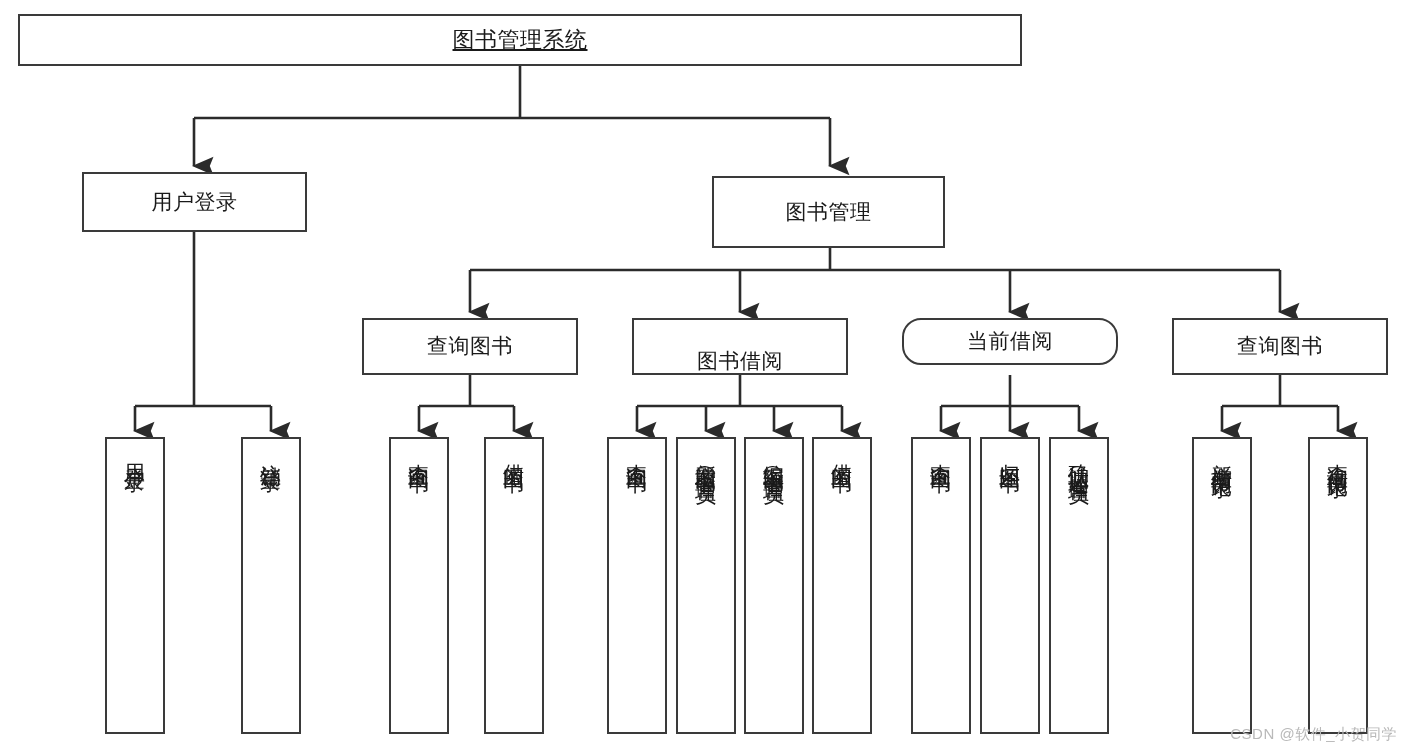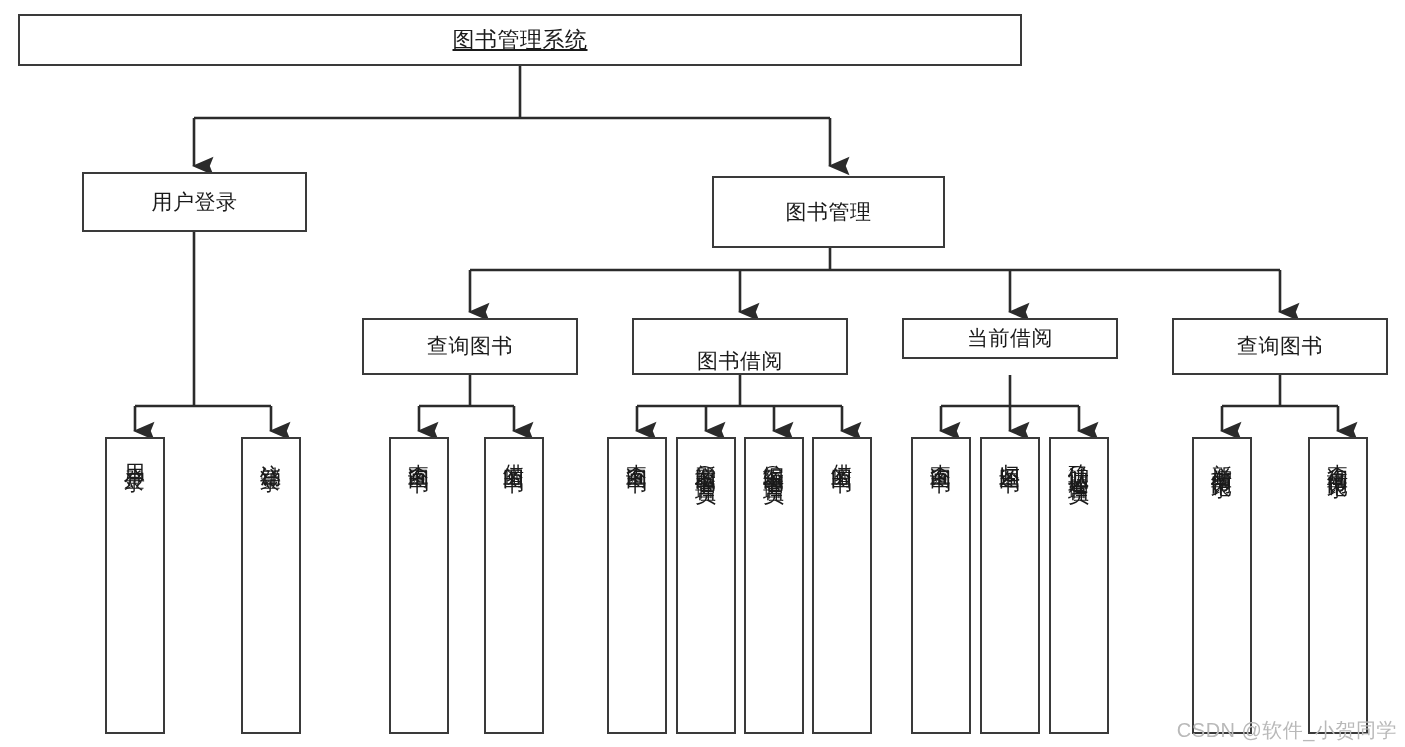--- a/index.html
+++ b/index.html
@@ -59,21 +59,21 @@
     text-orientation: upright;
     font-size: 21px;
     letter-spacing: 3px;
     line-height: 1.0;
     white-space: nowrap;
   }
   .watermark {
     position: absolute;
     right: 8px;
     bottom: 3px;
-    font-size: 20px;
+    font-size: 15px;
     color: #b9b9b9;
     white-space: nowrap;
     letter-spacing: 0.5px;
   }
 </style>
 </head>
 <body>
 
 <div id="canvas">
 
@@ -138,21 +138,21 @@
   <div class="node h-node" style="left:712px; top:176px; width:233px; height:72px;">
     <span class="node-label">图书管理</span>
   </div>
 
   <div class="node h-node" style="left:362px; top:318px; width:216px; height:57px;">
     <span class="node-label">查询图书</span>
   </div>
   <div class="node h-node" style="left:632px; top:318px; width:216px; height:57px;align-items:flex-end;">
     <span class="node-label">图书借阅</span>
   </div>
-  <div class="node h-node" style="left:902px; top:318px; width:216px; height:41px;">
+  <div class="node h-node" style="left:902px; top:318px; width:216px; height:47px;border-radius:19px;">
     <span class="node-label">当前借阅</span>
   </div>
   <div class="node h-node" style="left:1172px; top:318px; width:216px; height:57px;">
     <span class="node-label">查询图书</span>
   </div>
 
   <div class="node v-node" style="left:105px; top:437px; width:60px; height:297px;">
     <span class="node-label">用户登录</span>
   </div>
   <div class="node v-node" style="left:241px; top:437px; width:60px; height:297px;">

